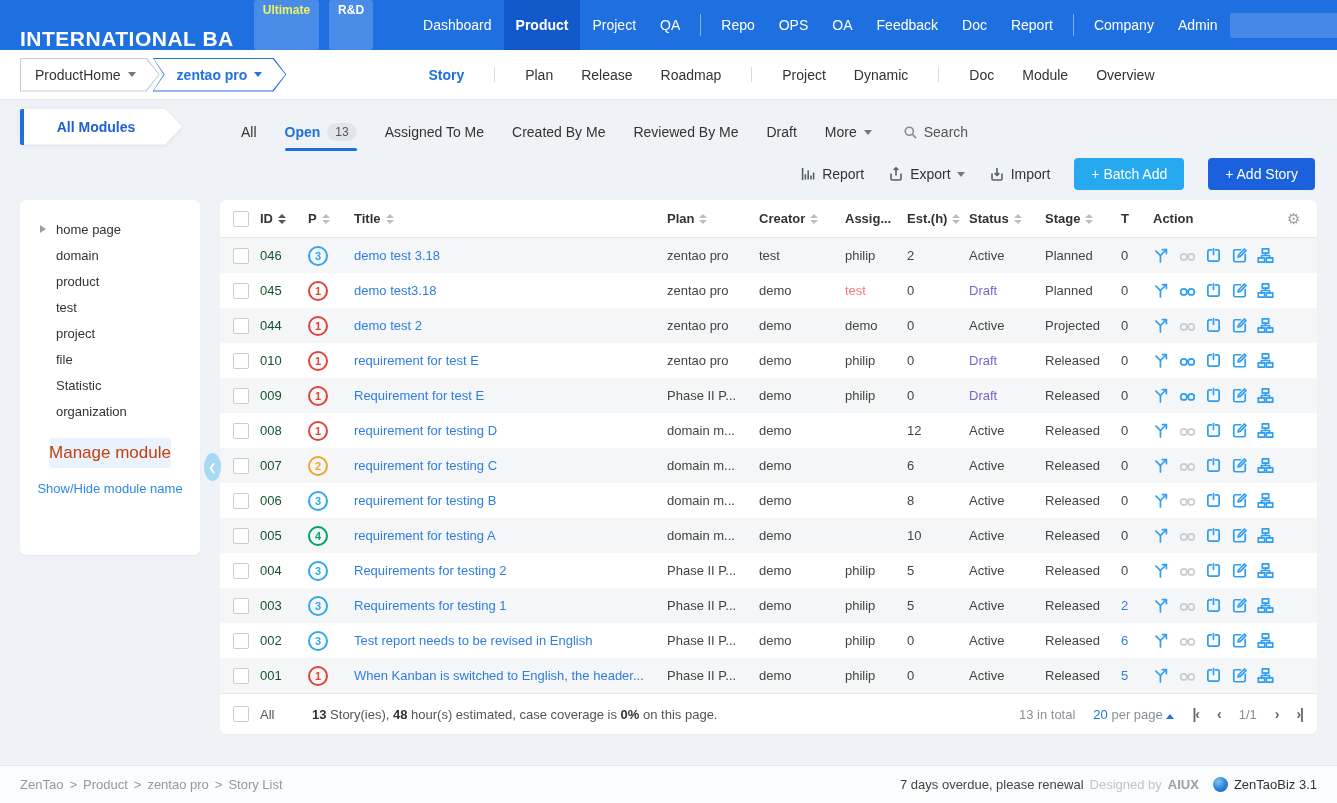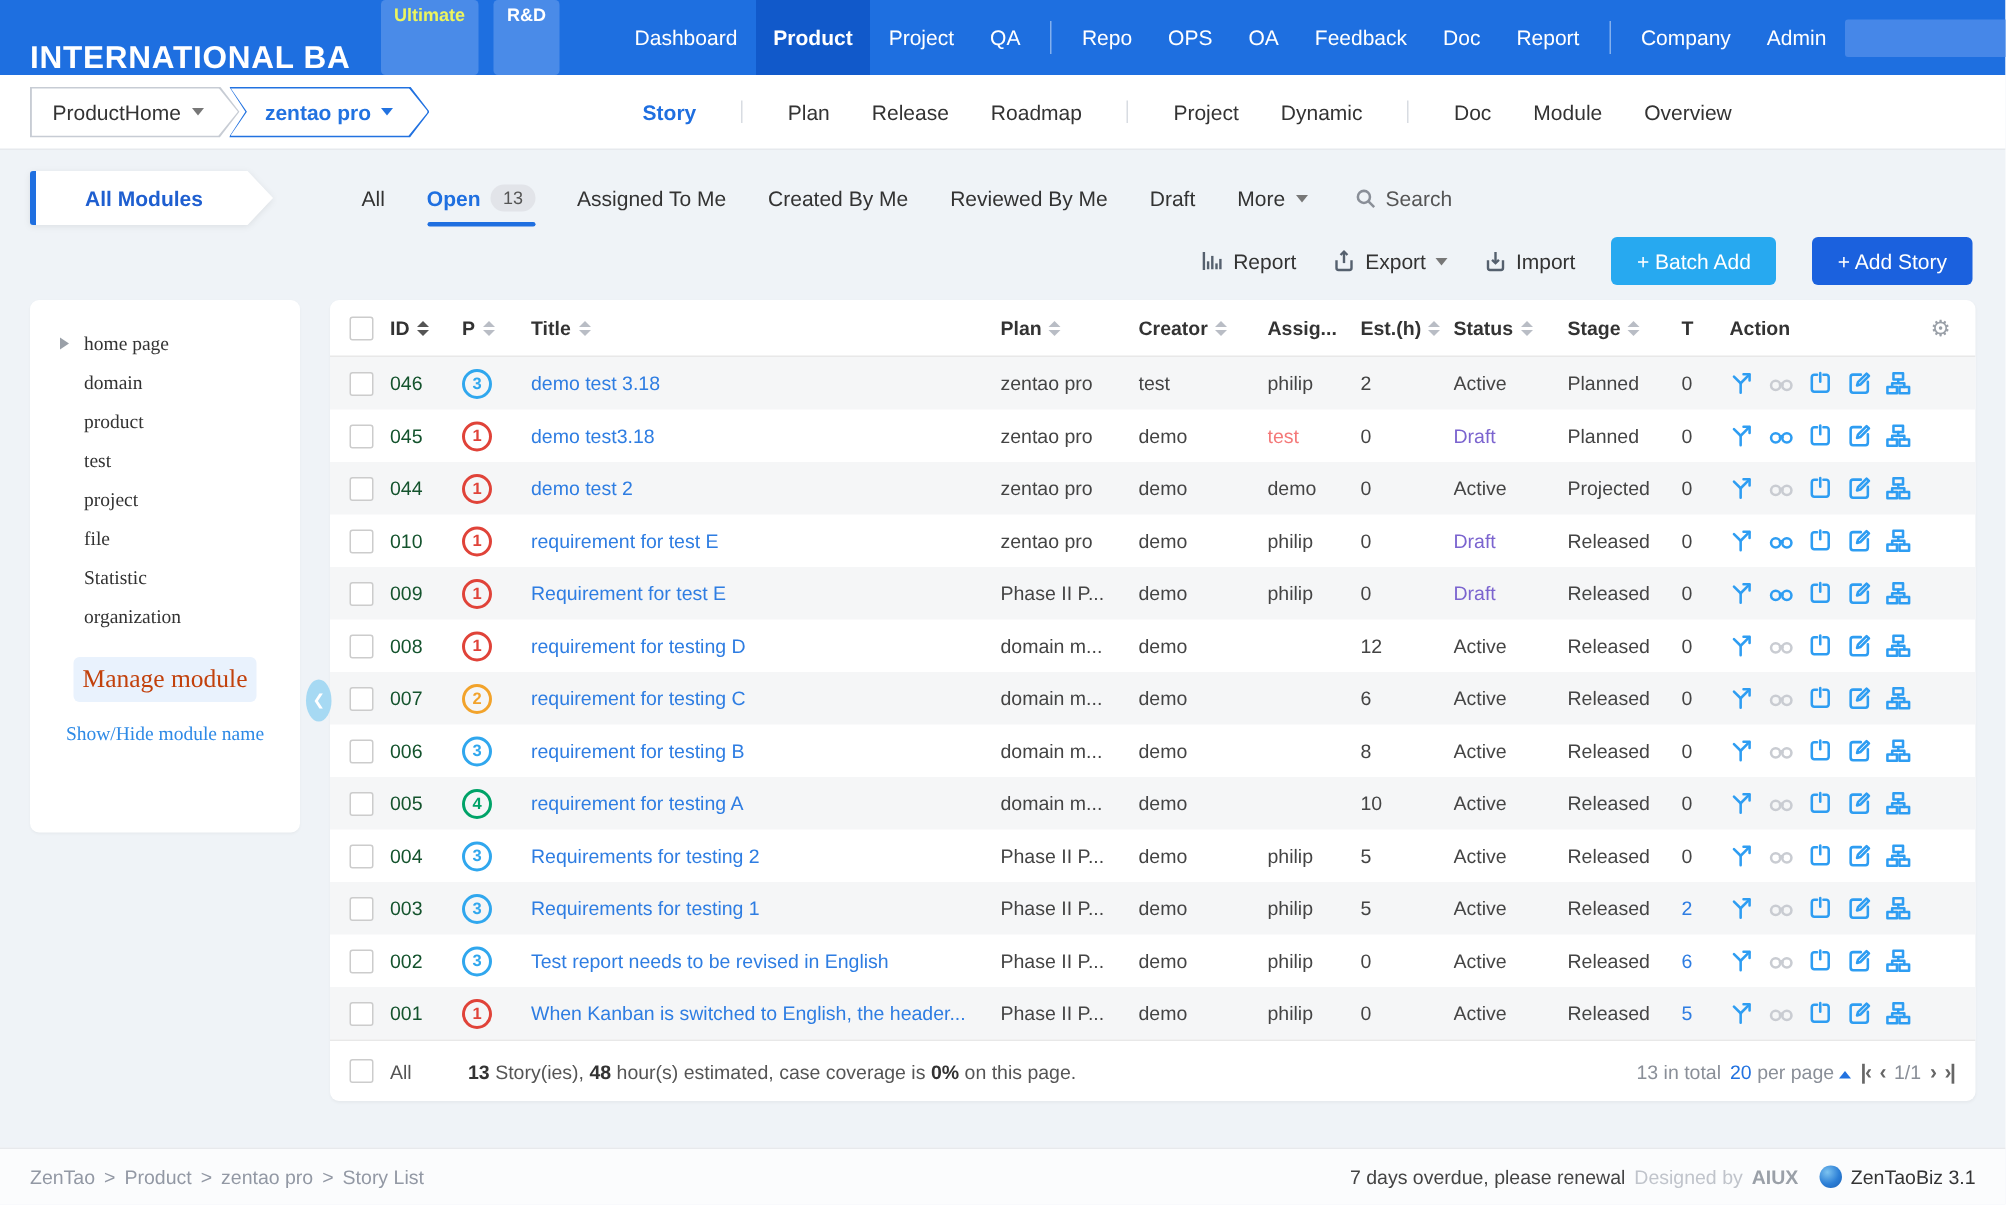--- a/index.html
+++ b/index.html
@@ -37,37 +37,37 @@
   .chev2 .inner { clip-path:polygon(0 0,calc(100% - 13px) 0,100% 50%,calc(100% - 13px) 100%,0 100%,11px 50%); }
   .chev2 .txt { color:#2272e0; font-weight:bold; padding-left:24px; }
   .subnav { display:flex; align-items:center; margin-left:128px; font-size:14px; }
   .subnav .sep { width:1px; height:15px; background:#d8dce2; margin:0 16px; }
   .snav-item { padding:0 14px; cursor:pointer; white-space:nowrap; color:#333; }
   .snav-item.active { color:#1f6fe0; font-weight:bold; }
 
   
   .main { flex:1 1 auto; padding:12px 20px 0 20px; position:relative; }
   .filter-row { display:flex; align-items:center; height:40px; }
-  .modbanner { display:flex; align-items:center; height:25px; filter:drop-shadow(0 1px 2px rgba(0,0,0,.08)); }
+  .modbanner { display:flex; align-items:flex-end; height:25px; filter:drop-shadow(0 1px 2px rgba(0,0,0,.08)); }
   .modbanner .bluebar { width:4px; height:36px; background:#1f6fe0; border-radius:2px 0 0 2px; }
   .modbanner .arrow { height:36px; width:158px; background:#fff; clip-path:polygon(0 0,calc(100% - 17px) 0,100% 50%,calc(100% - 17px) 100%,0 100%); display:flex; align-items:center; justify-content:center; padding-right:14px; color:#1f5fd0; font-weight:bold; font-size:14px; cursor:pointer; }
   .ftabs { display:flex; align-items:center; margin-left:46px; font-size:14px; gap:2px; }
   .ftab { padding:6px 13px; cursor:pointer; position:relative; display:flex; align-items:center; gap:7px; white-space:nowrap; }
   .ftab.active { color:#1f6fe0; font-weight:bold; }
   .ftab.active:after { content:""; position:absolute; left:13px; right:13px; bottom:-4px; height:3px; background:#1f6fe0; border-radius:2px; }
   .cnt-badge { background:#e2e4e9; color:#555; font-size:12px; font-weight:normal; border-radius:10px; padding:2px 8px; }
   .fsearch { display:flex; align-items:center; gap:6px; margin-left:18px; color:#555; font-size:14px; cursor:pointer; }
 
   .toolbar-row { display:flex; align-items:center; justify-content:flex-end; height:44px; gap:24px; padding-right:2px; }
   .tool { display:flex; align-items:center; gap:6px; color:#333; font-size:14px; cursor:pointer; }
   .tool svg { stroke:#55606e; }
   .btn { height:32px; border:none; border-radius:4px; color:#fff; font-size:14px; padding:0 17px; cursor:pointer; font-family:inherit; }
 
   .content { display:flex; gap:20px; margin-top:4px; position:relative; }
-  .sidecard { width:180px; background:#fff; border-radius:6px; padding:16px 0 20px 0; height:355px; box-shadow:0 1px 2px rgba(0,0,0,.04);font-family:Liberation Serif, serif; }
+  .sidecard { width:180px; background:#fff; border-radius:6px; padding:16px 0 20px 0; height:355px; box-shadow:0 1px 2px rgba(0,0,0,.04); }
   .side-item { display:flex; align-items:center; height:26px; padding-left:36px; cursor:pointer; position:relative; color:#333; }
   .side-item .tri { position:absolute; left:20px; width:0; height:0; border-top:4px solid transparent; border-bottom:4px solid transparent; border-left:6px solid #9aa0a8; }
   .manage-btn { display:block; margin:14px auto 0 auto; width:122px; height:30px; background:#e9f2fd; color:#c2410c; border:none; border-radius:4px; font-size:17px; cursor:pointer; font-family:inherit; }
   .showhide { display:block; text-align:center; margin-top:13px; color:#2e8ae6; cursor:pointer; font-size:13px; }
   .collapse-toggle { position:absolute; left:184px; top:253px; width:17px; height:28px; background:#a6d9f3; border-radius:50%/50%; color:#fff; display:flex; align-items:center; justify-content:center; font-size:10px; cursor:pointer; }
 
   
   .tablecard { flex:1 1 auto; background:#fff; border-radius:6px; overflow:hidden; align-self:flex-start; box-shadow:0 1px 2px rgba(0,0,0,.04); }
   .trow { display:grid; grid-template-columns:40px 48px 46px 1fr 92px 86px 62px 62px 76px 76px 32px 134px 30px; align-items:center; height:35px; }
   .thead { height:38px; border-bottom:1px solid #e8e8e8; font-weight:bold; color:#333; }
@@ -83,21 +83,21 @@
   .idlink { color:#14532d; cursor:pointer; }
   .pri { width:20px; height:20px; border-radius:50%; border:2px solid; display:flex; align-items:center; justify-content:center; font-size:11px; font-weight:bold; }
   .titlelink { color:#2e7de2; cursor:pointer; overflow:hidden; white-space:nowrap; text-overflow:ellipsis; padding-right:10px; }
   .cell { color:#444; overflow:hidden; white-space:nowrap; text-overflow:ellipsis; padding-right:6px; }
   .actions { display:flex; align-items:center; gap:9px; }
   .aicon { width:17px; height:17px; display:inline-flex; cursor:pointer; }
   .aicon svg { width:17px; height:17px; stroke-width:1.6; fill:none; stroke-linecap:round; stroke-linejoin:round; }
   .gear { color:#9aa0a8; font-family:"DejaVu Sans",sans-serif; font-size:15px; cursor:pointer; }
   .tfoot { height:41px; border-top:1px solid #e8e8e8; display:grid; grid-template-columns:40px 52px 1fr auto; align-items:center; color:#555; }
   .tfoot b { color:#333; }
-  .pager { display:flex; align-items:center; gap:6px; padding-right:14px; color:#8a8f98; }
+  .pager { display:flex; align-items:center; gap:18px; padding-right:14px; color:#8a8f98; }
   .pager .pp { color:#2272e0; }
   .pgbtn { color:#666; font-weight:bold; font-size:14px; cursor:pointer; letter-spacing:-1px; }
 
   
   .pagefooter { flex:0 0 auto; height:38px; background:#fbfcfd; border-top:1px solid #e7e9ec; display:flex; align-items:center; padding:0 20px; font-size:13px; color:#9298a4;text-align:right; }
   .crumbs { display:flex; gap:6px; align-items:center; }
   .crumbs .lnk { cursor:pointer; }
   .foot-right { margin-left:auto; display:flex; align-items:center; gap:6px; }
   .notice { color:#444; }
   .designed { color:#c0c4cb; }

